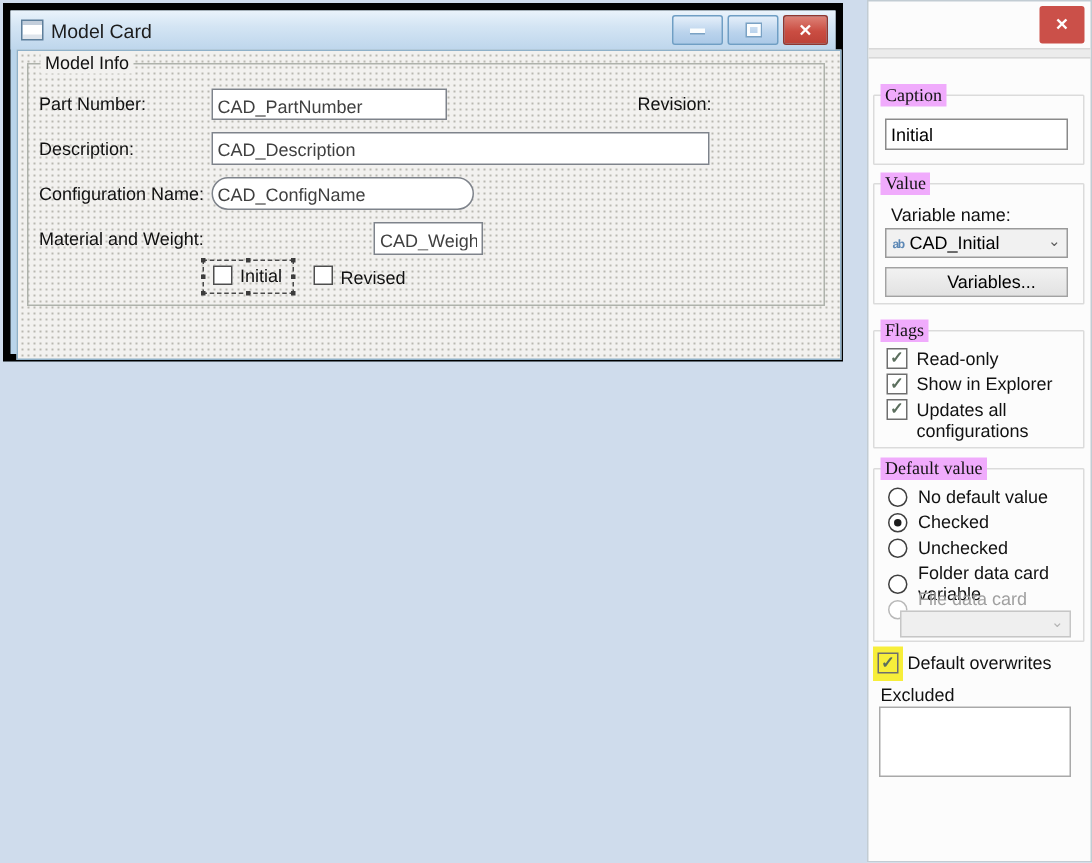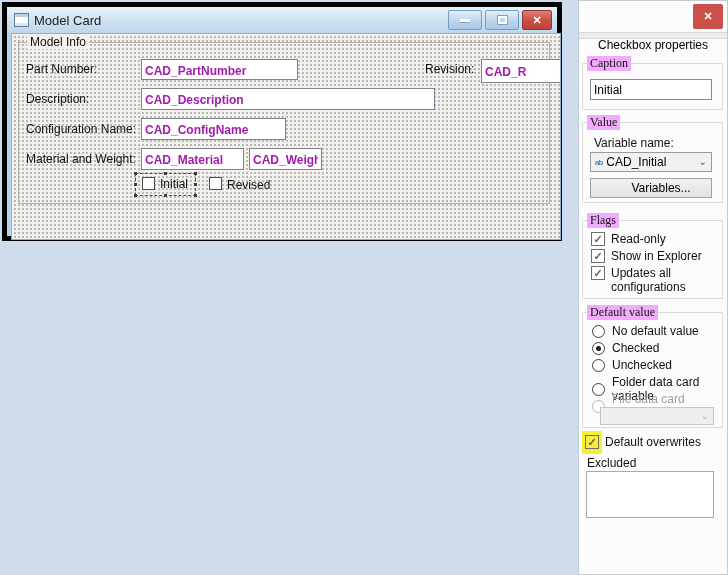--- a/index.html
+++ b/index.html
@@ -28,21 +28,21 @@
     border-color:#8e3730;color:#fff;font-weight:bold;font-size:11px;}
   .card-surface{position:absolute;left:4px;top:26px;width:550px;height:207px;
     background:#f2f1ef;
     background-image:radial-gradient(circle,#b9b8b1 0.9px,transparent 1.05px);
     background-size:4px 4px;background-position:1px 1px;
     border:1px solid #8fb1c9;box-sizing:border-box;overflow:hidden;}
   .groupbox{position:absolute;border:1px solid #aeb2ab;}
   .groupbox .gb-label{position:absolute;top:-8px;left:8px;background:#f2f1ef;padding:0 3px;white-space:nowrap;}
   .flabel{position:absolute;white-space:nowrap;}
   .tbox{position:absolute;background:#fff;border:1px solid #7e838b;box-sizing:border-box;
-    font-family:"Liberation Sans",sans-serif;font-size:12px;padding:2px 3px 0 3px;color:#a21caf;font-weight:bold;}
+    font-family:"Liberation Sans",sans-serif;font-size:12px;padding:2px 3px 0 3px;color:#404040;}
   .cbox{position:absolute;width:13px;height:13px;background:#fff;border:1px solid #4e4e4e;box-sizing:border-box;}
   .sel-rect{position:absolute;outline:1px dashed #4a4a4a;}
   .handle{position:absolute;width:3px;height:3px;background:#3c3c3c;}
   
   .panel{position:absolute;left:578px;top:0;width:150px;height:575px;box-sizing:border-box;
     background:#fcfcfc;border:1px solid #c2ccd3;}
   .panel-close{position:absolute;left:114px;top:3px;width:30px;height:25px;border-radius:2px;
     background:#cb5049;color:#fff;display:flex;align-items:center;justify-content:center;
     font-size:11px;font-weight:bold;cursor:default;}
   .splitter{position:absolute;left:0;top:31px;width:148px;height:5px;background:#ececec;
@@ -100,30 +100,28 @@
 
   <div class="card-surface">
     <div class="groupbox" style="left:6px;top:8px;width:530px;height:160px;">
       <span class="gb-label">Model Info</span>
     </div>
 
     <span class="flabel" style="left:14px;top:28px;">Part Number:</span>
     <input class="tbox" style="left: 129px; top: 25px; width: 157px; height: 21px;" value="CAD_PartNumber">
 
     <span class="flabel" style="left:413px;top:28px;">Revision:</span>
-    <input class="tbox" style="left: 469px; top: 25px; width: 95px; height: 24px;" value="CAD_R">
 
     <span class="flabel" style="left:14px;top:58px;">Description:</span>
-    <input class="tbox" style="left: 129px; top: 54px; width: 294px; height: 22px;" value="CAD_Description">
+    <input class="tbox" style="left: 129px; top: 54px; width: 332px; height: 22px;" value="CAD_Description">
 
     <span class="flabel" style="left:14px;top:88px;text-align:right;">Configuration Name:</span>
-    <input class="tbox" style="left: 129px; top: 84px; width: 145px; height: 22px;" value="CAD_ConfigName">
+    <input class="tbox" style="left: 129px; top: 84px; width: 175px; height: 22px; border-radius: 11px;" value="CAD_ConfigName">
 
     <span class="flabel" style="left:14px;top:118px;">Material and Weight:</span>
-    <input class="tbox" style="left: 129px; top: 114px; width: 103px; height: 22px;" value="CAD_Material">
     <input class="tbox" style="left: 237px; top: 114px; width: 73px; height: 22px;" value="CAD_Weight">
 
     <div class="sel-rect" style="left:124px;top:140px;width:59px;height:21px;">
       <span class="handle" style="left:-2px;top:-2px;"></span>
       <span class="handle" style="right:-2px;top:-2px;"></span>
       <span class="handle" style="left:-2px;bottom:-2px;"></span>
       <span class="handle" style="right:-2px;bottom:-2px;"></span>
       <span class="handle" style="left:28px;top:-2px;"></span>
       <span class="handle" style="left:28px;bottom:-2px;"></span>
       <span class="handle" style="left:-2px;top:9px;"></span>
@@ -135,21 +133,20 @@
     <span class="cbox" style="left:197px;top:143px;"></span>
     <span class="flabel" style="left:215px;top:144px;">Revised</span>
   </div>
 </div>
 
 <div class="panel">
   <div class="panel-close">
     <span>✕</span>
   </div>
   <div class="splitter"></div>
-  <div class="panel-title">Checkbox properties</div>
 
   <div class="pgroup" style="top:62px;height:47px;">
     <span class="gb-label">Caption</span>
     <input class="pinput" style="left: 7px; top: 15px; width: 122px; height: 21px;" value="Initial">
   </div>
 
   <div class="pgroup" style="top:121px;height:81px;">
     <span class="gb-label">Value</span>
     <span class="flabel" style="left:11px;top:13px;">Variable name:</span>
     <div class="dropdown" style="left:7px;top:29px;width:122px;height:20px;">

